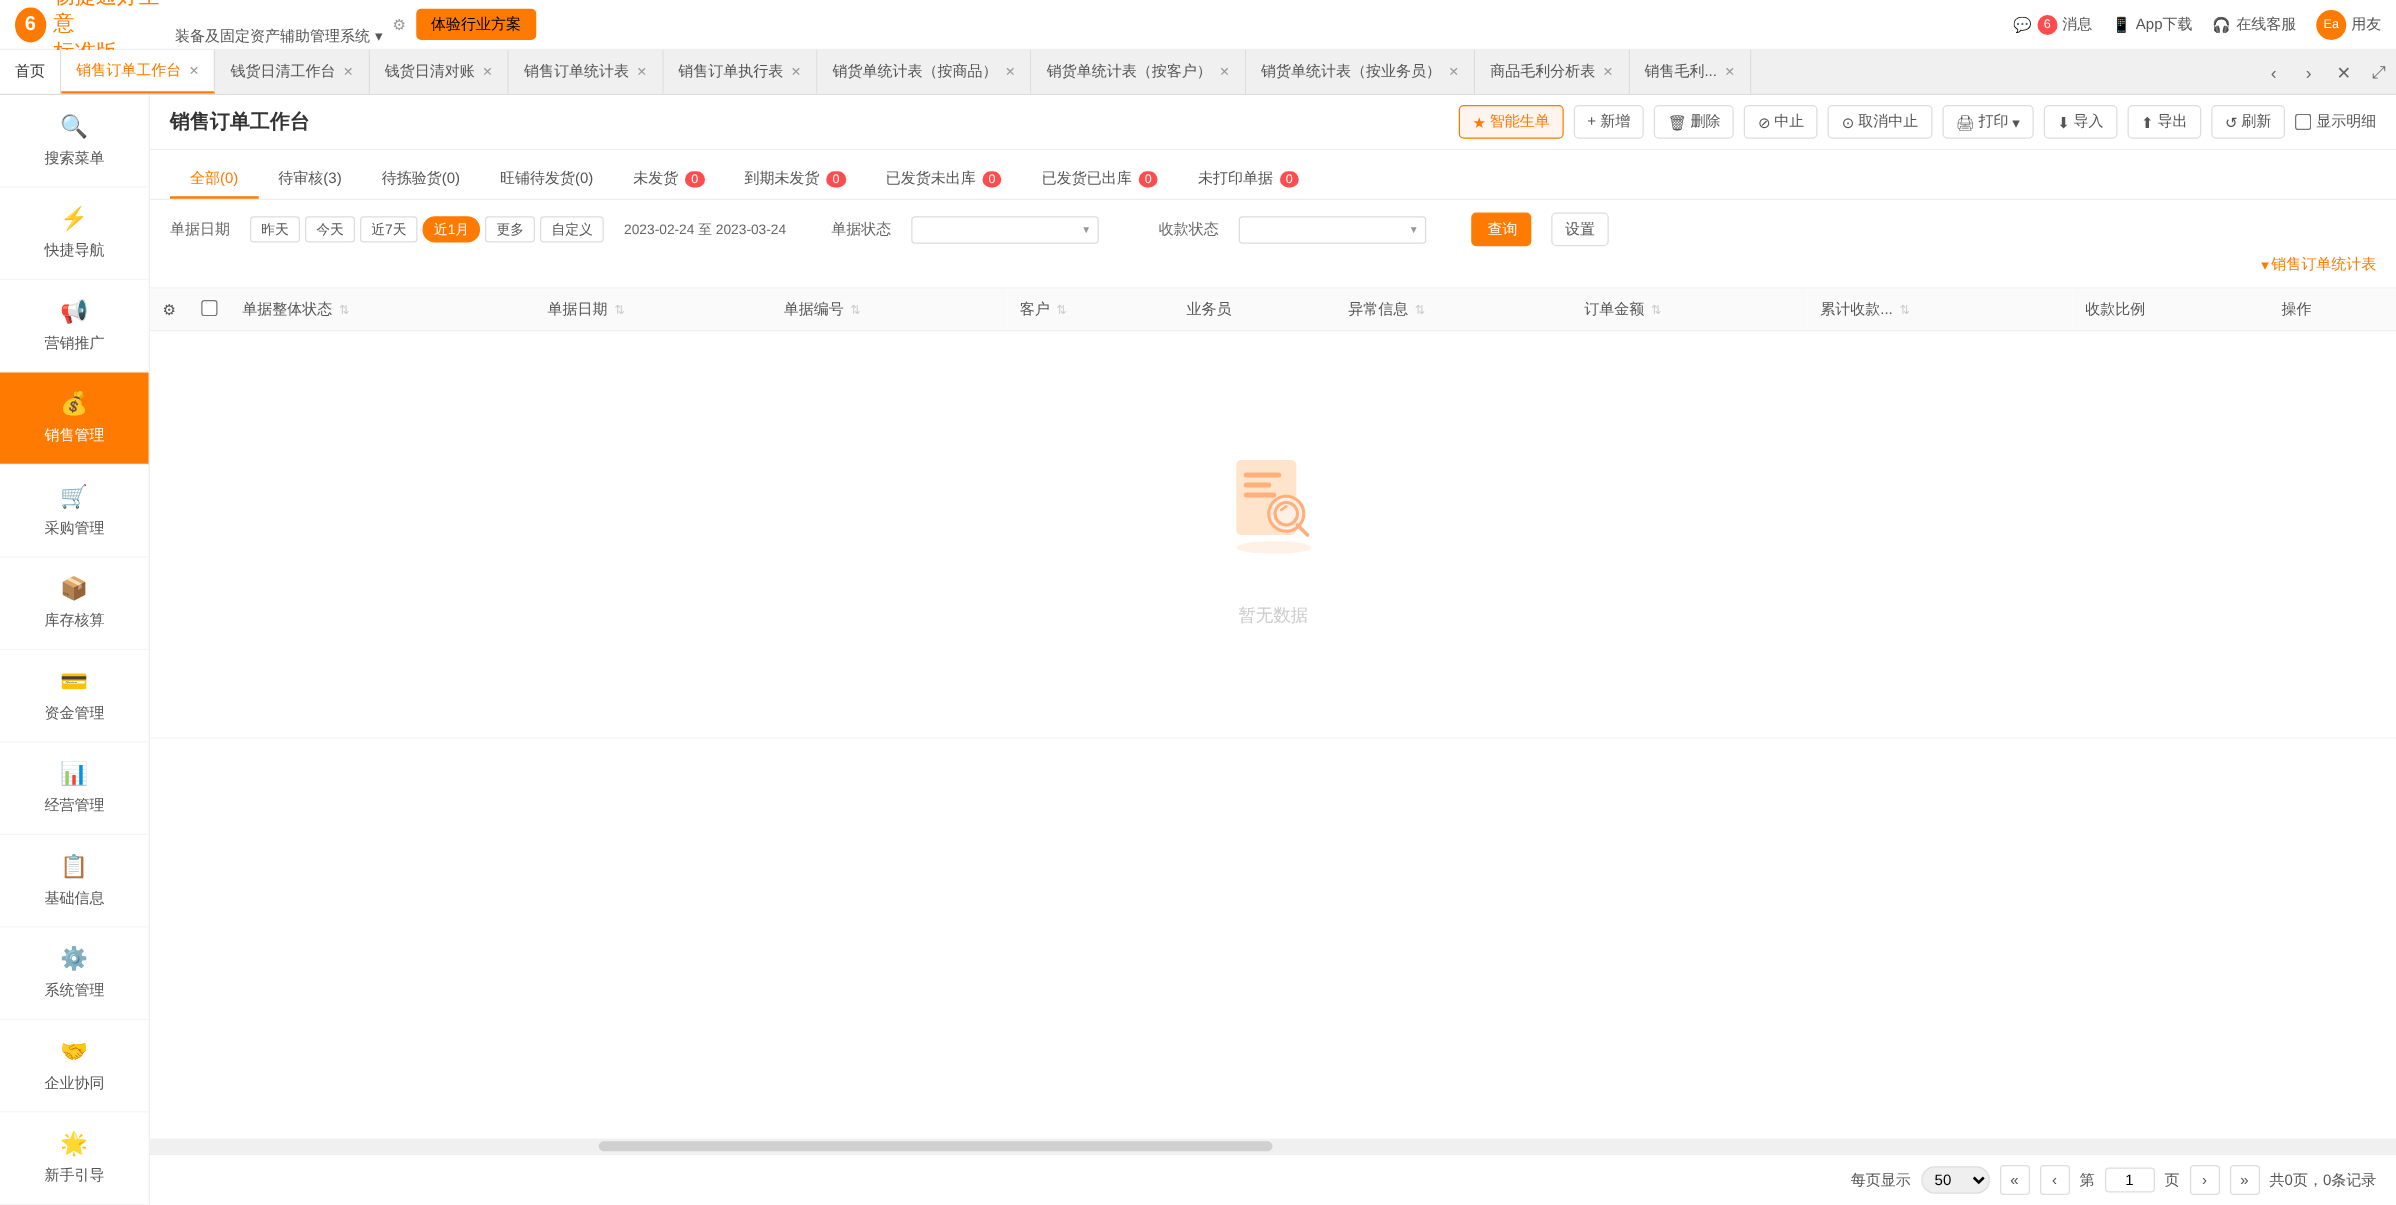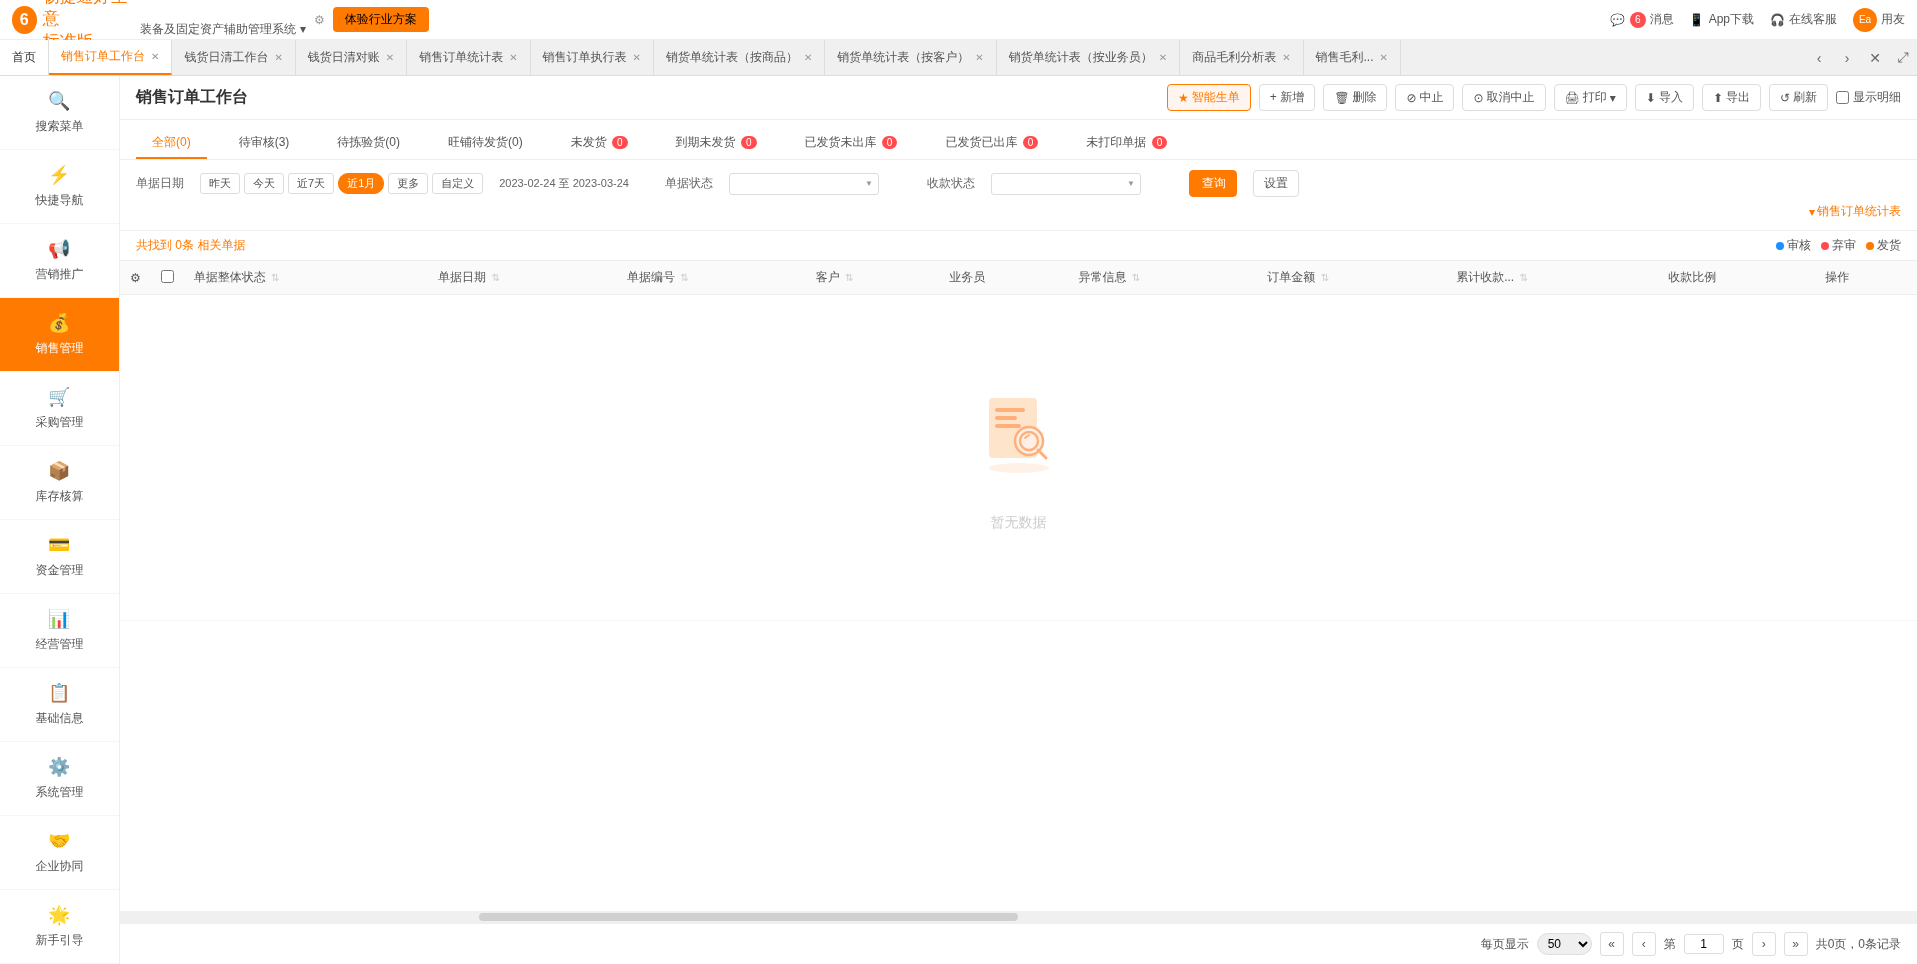--- a/index.html
+++ b/index.html
@@ -41,21 +41,21 @@
 
     
     .page-header { background: white; padding: 8px 16px; display: flex; align-items: center; justify-content: space-between; border-bottom: 1px solid #eee; flex-shrink: 0; }
     .page-title { font-size: 16px; font-weight: bold; color: #333; }
     .page-actions { display: flex; align-items: center; gap: 8px; }
     .action-btn { display: flex; align-items: center; gap: 3px; padding: 4px 10px; border: 1px solid #ddd; border-radius: 4px; cursor: pointer; background: white; font-size: 12px; color: #555; }
     .action-btn.primary { background: #ff7a00; color: white; border-color: #ff7a00; }
     .action-btn.smart { background: #fff5ee; color: #ff7a00; border-color: #ff7a00; }
 
     
-    .sub-tab-bar { background: white; padding: 8px 16px 0; border-bottom: 1px solid #eee; display: flex; gap: 16px; flex-shrink: 0; }
+    .sub-tab-bar { background: white; padding: 8px 16px 0; border-bottom: 1px solid #eee; display: flex; gap: 0; flex-shrink: 0; }
     .sub-tab { padding: 6px 16px; cursor: pointer; font-size: 12px; color: #555; border-bottom: 2px solid transparent; }
     .sub-tab.active { color: #ff7a00; border-bottom: 2px solid #ff7a00; }
     .sub-tab .count-badge { display: inline-flex; align-items: center; justify-content: center; background: #ff4d4f; color: white; border-radius: 8px; padding: 1px 5px; font-size: 10px; margin-left: 2px; }
 
     
     .filter-area { background: white; padding: 10px 16px; border-bottom: 1px solid #eee; flex-shrink: 0; }
     .filter-row { display: flex; align-items: center; gap: 16px; margin-bottom: 6px; }
     .filter-label { color: #666; font-size: 12px; white-space: nowrap; }
     .filter-date-btns { display: flex; gap: 4px; align-items: center; }
     .date-btn { padding: 2px 8px; border: 1px solid #ddd; border-radius: 3px; cursor: pointer; font-size: 11px; color: #555; background: white; }
@@ -322,52 +322,31 @@
           </select>
         </div>
 
         <span class="filter-label" style="margin-left:32px;">收款状态</span>
         <div class="select-wrapper">
           <select class="filter-select">
             <option value=""></option>
           </select>
         </div>
 
-        <button class="action-btn primary" style="margin-left:32px;padding-left:12px;">查询</button>
+        <button class="action-btn primary" style="margin-left:20px;padding-left:12px;">查询</button>
         <button class="action-btn">设置</button>
       </div>
       <div style="display:flex;justify-content:center;">
         <div class="expand-btn">
           <span>▾</span>
           <span>销售订单统计表</span>
         </div>
       </div>
     </div>
 
-    <div class="list-toolbar">
-      <div class="list-count">
-        <span>共找到</span>
-        <span style="color:#ff7a00;">0条</span>
-        <span>相关单据</span>
-      </div>
-      <div class="list-actions">
-        <div class="list-action-btn">
-          <span class="dot dot-blue"></span>
-          <span>审核</span>
-        </div>
-        <div class="list-action-btn">
-          <span class="dot dot-red"></span>
-          <span>弃审</span>
-        </div>
-        <div class="list-action-btn">
-          <span class="dot dot-orange"></span>
-          <span>发货</span>
-        </div>
-      </div>
-    </div>
 
     <div class="table-container">
       <table>
         <thead>
           <tr>
             <th class="settings-col">
               <span>⚙</span>
             </th>
             <th class="checkbox-col">
               <input type="checkbox" style="">

